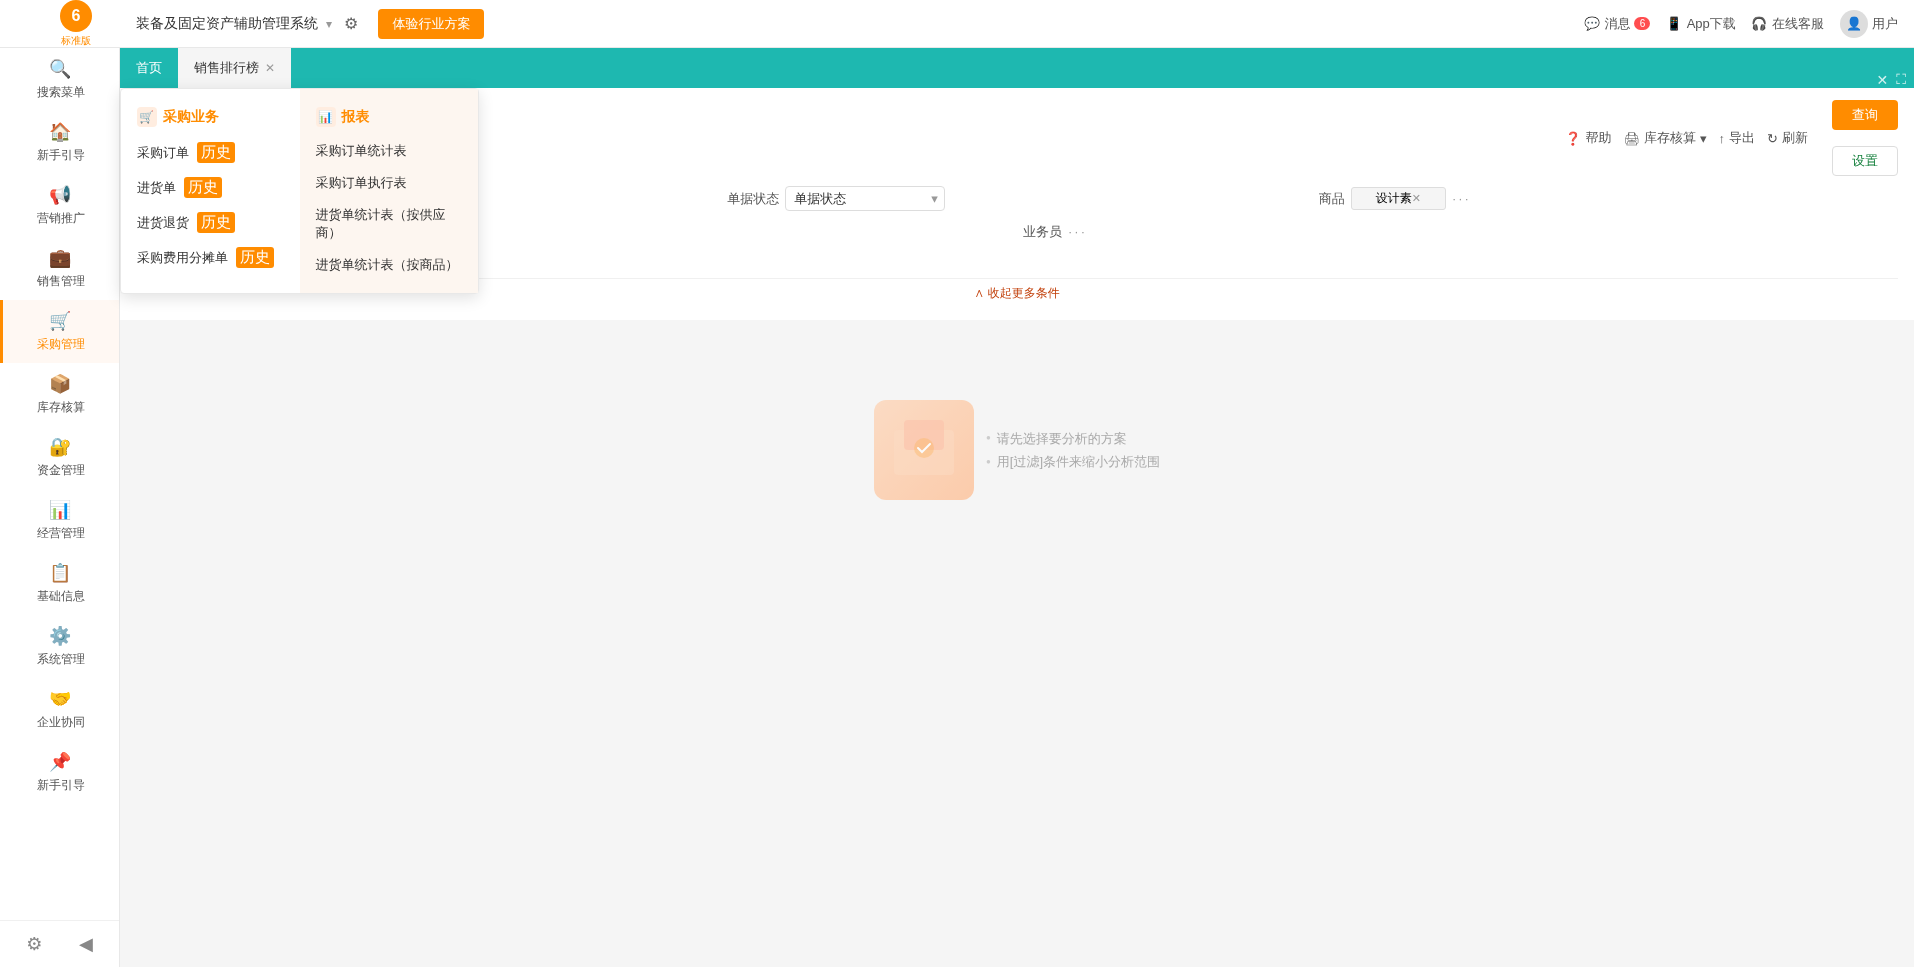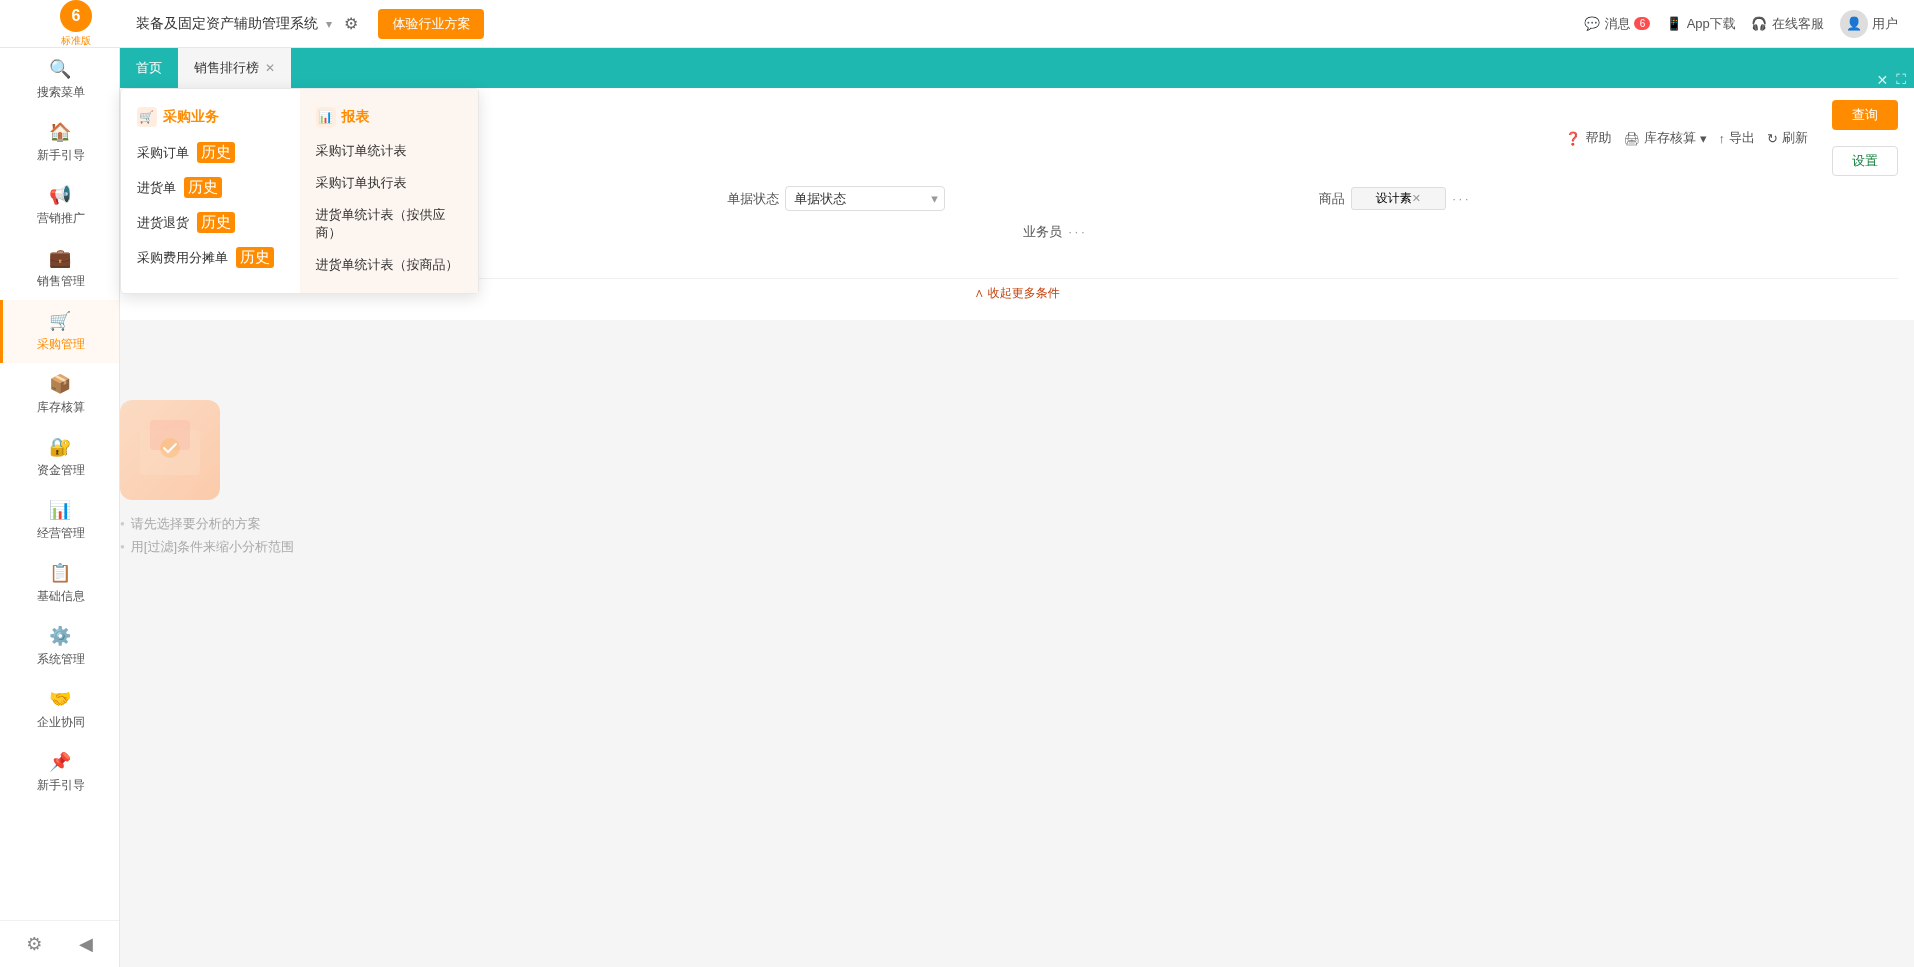--- a/index.html
+++ b/index.html
@@ -265,21 +265,22 @@
       color: #c2410c;
       font-size: 12px;
       cursor: pointer;
       border-top: 1px solid #f0f0f0;
       margin-top: 4px;
     }
 
     
     .empty-state {
       display: flex;
-      flex-direction: column;
+      flex-direction: row;
+      align-items: center;
       justify-content: center;
       padding: 80px 0;
       gap: 12px;
     }
     .empty-icon-img {
       width: 100px; height: 100px;
       background: linear-gradient(135deg, #ffcba4 0%, #ffb07a 100%);
       border-radius: 12px;
       display: flex;
       align-items: center;

